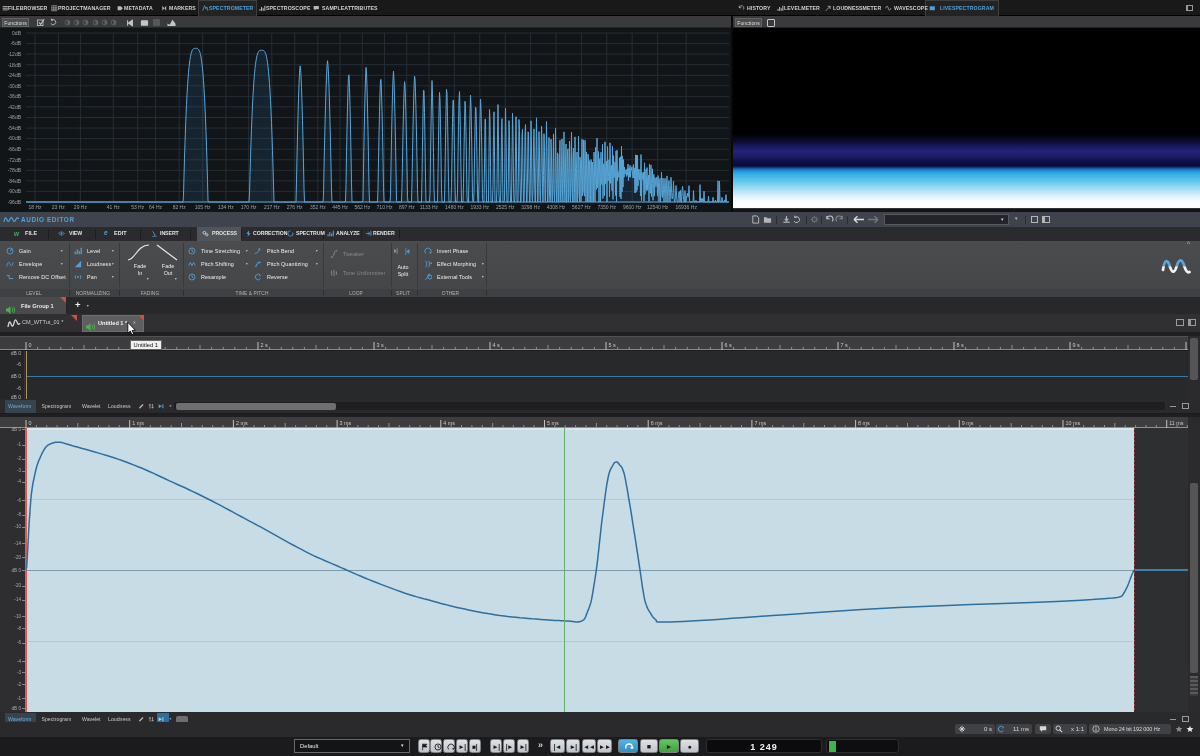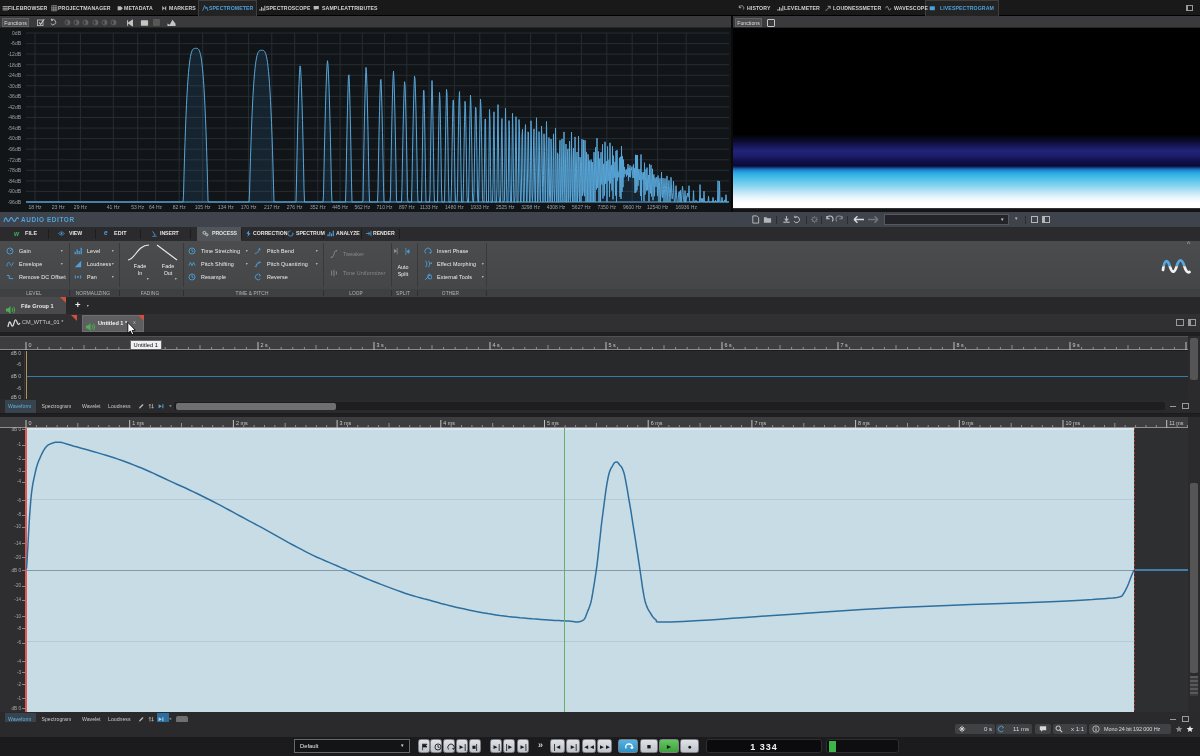--- a/index.html
+++ b/index.html
@@ -906,14 +906,14 @@
 <div style="position:absolute;left:639.5px;top:739px;width:18px;height:14px;background:linear-gradient(#dfe2e6,#bfc3ca);border-radius:2.5px;border:1px solid #7e8288">
     <div style="position:absolute;left:0;top:0;width:100%;height:100%;display:flex;align-items:center;justify-content:center;font-size:7px;color:#1a1a1a;letter-spacing:-0.5px;font-weight:bold">■</div>
   </div>
 <div style="position:absolute;left:659px;top:739px;width:19.5px;height:14px;background:linear-gradient(#62c75e,#3da23f);border-radius:2.5px;border:1px solid #7e8288">
     <div style="position:absolute;left:0;top:0;width:100%;height:100%;display:flex;align-items:center;justify-content:center;font-size:7px;color:#1a1a1a;letter-spacing:-0.5px;font-weight:bold">►</div>
   </div>
 <div style="position:absolute;left:680px;top:739px;width:18.5px;height:14px;background:linear-gradient(#dfe2e6,#bfc3ca);border-radius:2.5px;border:1px solid #7e8288">
     <div style="position:absolute;left:0;top:0;width:100%;height:100%;display:flex;align-items:center;justify-content:center;font-size:7px;color:#1a1a1a;letter-spacing:-0.5px;font-weight:bold">●</div>
   </div>
 <div style="position:absolute;left:706px;top:739px;width:116px;height:14px;background:#0b0b0d;border-radius:3px;border:1px solid #2e2e30"></div>
-<div style="position:absolute;left:706px;top:741.5px;width:116px;text-align:center;font-size:9px;font-weight:bold;color:#f2f2f2;letter-spacing:1px">1 334</div>
+<div style="position:absolute;left:706px;top:741.5px;width:116px;text-align:center;font-size:9px;font-weight:bold;color:#f2f2f2;letter-spacing:1px">1 249</div>
 <div style="position:absolute;left:826px;top:739px;width:73px;height:14px;background:#0e0e10;border-radius:3px;border:1px solid #2e2e30"></div>
 <div style="position:absolute;left:829px;top:740.5px;width:7px;height:11px;background:#3cb64a"></div>
 </body></html>

